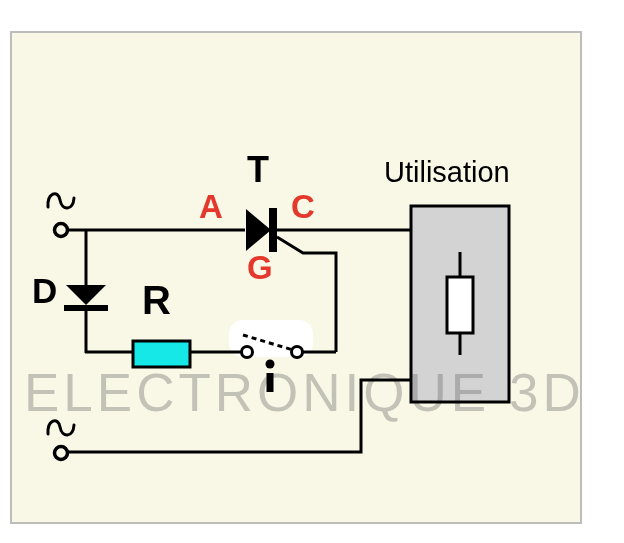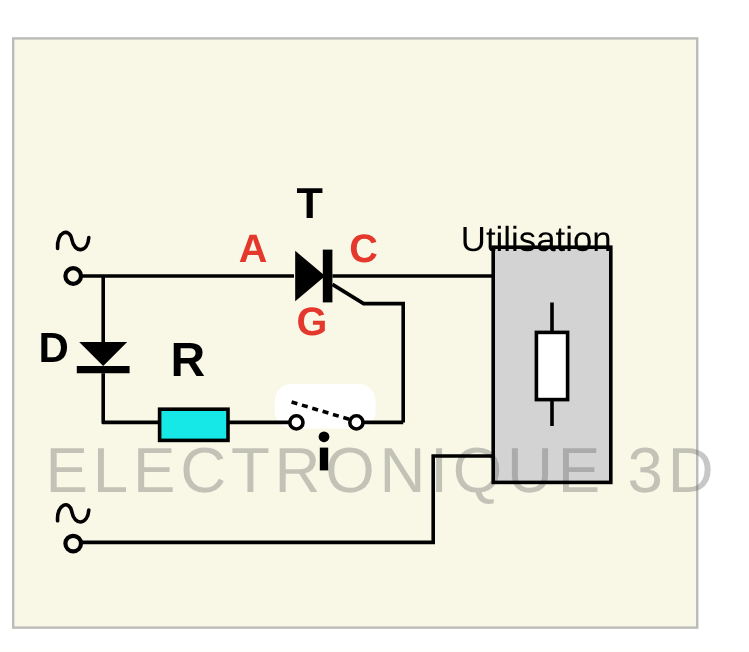--- a/index.html
+++ b/index.html
@@ -30,38 +30,37 @@
   .watermark {
     position: absolute;
     left: 24px; top: 362px;
     z-index: 2;
     font-size: 53px;
     font-weight: 400;
     letter-spacing: 4px;
     white-space: nowrap;
     color: rgba(100, 100, 100, 0.36);
     user-select: none;
-    margin-left: 14px;
   }
   .lbl {
     position: absolute;
     z-index: 4;
     line-height: 1;
     white-space: nowrap;
     color: #000000;
   }
   .lbl.black-bold { font-weight: bold; }
   .lbl.red { color: #e3382b; font-weight: bold; font-size: 33px; }
   .lbl-T { left: 247px; top: 152px; font-size: 36px; }
   .lbl-A { left: 199px; top: 190px; }
   .lbl-C { left: 291px; top: 190px; }
   .lbl-G { left: 247px; top: 251px; }
   .lbl-D { left: 32px;  top: 273px; font-size: 35px; }
   .lbl-R { left: 142px; top: 280px; font-size: 40px; }
-  .lbl-utilisation { left: 384px; top: 158px; font-size: 29px; font-weight: 400; margin-top: 28px; }
+  .lbl-utilisation { left: 384px; top: 158px; font-size: 29px; font-weight: 400; }
 </style>
 </head>
 <body>
 
 <div class="canvas">
 
   <div class="panel"></div>
 
   <svg class="layer under" viewBox="0 0 624 543">
     <rect x="411" y="206" width="98" height="196" stroke="none" fill="#d3d3d3"></rect>

